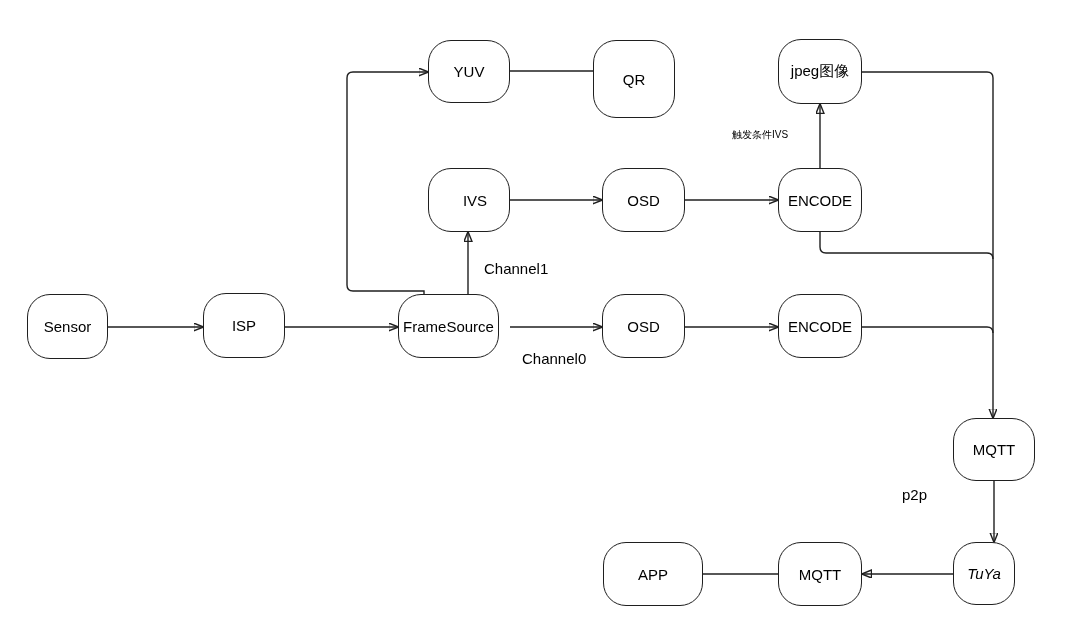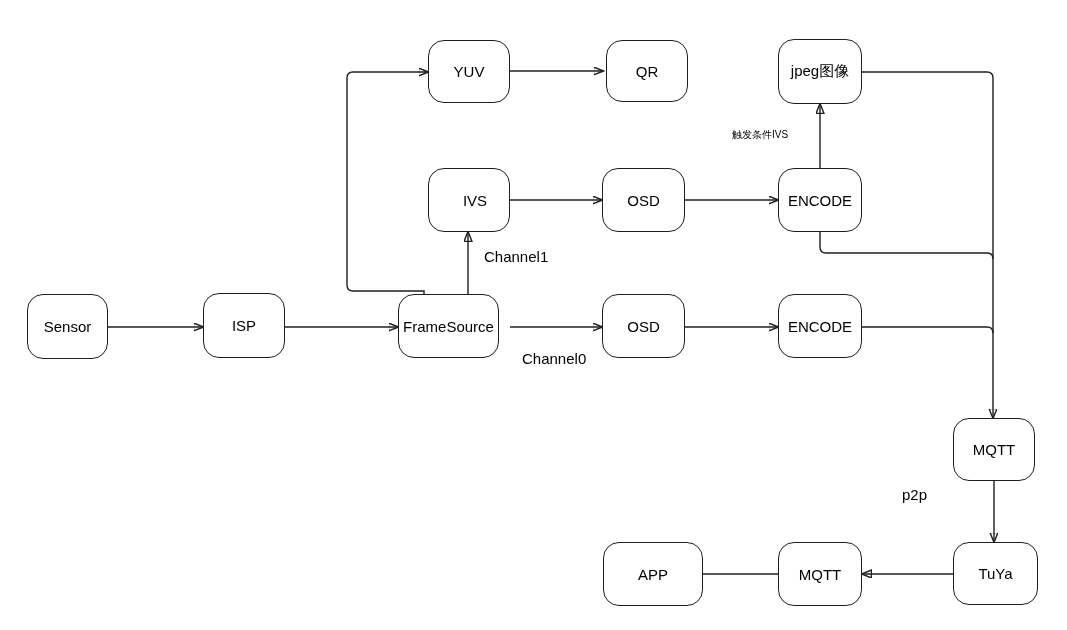--- a/index.html
+++ b/index.html
@@ -10,48 +10,48 @@
     font-family:"Liberation Sans","DejaVu Sans",sans-serif;
     overflow:hidden;
   }
   .edges{position:absolute;left:0;top:0;z-index:1;}
   .edges path{fill:none;stroke:#1f1f1f;stroke-width:1.4;}
   .node{
     position:absolute;z-index:2;
     display:flex;align-items:center;justify-content:center;
     background:#ffffff;
     border:1.5px solid #1f1f1f;
-    border-radius:16px;
+    border-radius:23px;
     box-sizing:border-box;
     font-size:15px;color:#000000;
     text-align:center;
     white-space:nowrap;
   }
   .edge-label{
     position:absolute;z-index:3;
     font-size:15px;color:#000000;white-space:nowrap;
   }
   
   .n-sensor{left:27px;top:294px;width:81px;height:65px;}
   .n-isp{left:203px;top:293px;width:82px;height:65px;}
   .n-framesource{left:398px;top:294px;width:101px;height:64px;}
   .n-yuv{left:428px;top:40px;width:82px;height:63px;}
-  .n-qr{left:606px;top:40px;width:82px;height:62px;}
+  .n-qr{left:593px;top:40px;width:82px;height:78px;}
   .n-jpeg{left:778px;top:39px;width:84px;height:65px;}
   .n-ivs{left:428px;top:168px;width:82px;height:64px;padding-left:12px;}
   .n-osd-m{left:602px;top:168px;width:83px;height:64px;}
   .n-encode-m{left:778px;top:168px;width:84px;height:64px;}
   .n-osd-b{left:602px;top:294px;width:83px;height:64px;}
   .n-encode-b{left:778px;top:294px;width:84px;height:64px;}
   .n-mqtt-r{left:953px;top:418px;width:82px;height:63px;}
-  .n-tuya{left:953px;top:542px;width:85px;height:63px;}
+  .n-tuya{left:953px;top:542px;width:62px;height:63px;font-style:italic;}
   .n-mqtt-b{left:778px;top:542px;width:84px;height:64px;}
   .n-app{left:603px;top:542px;width:100px;height:64px;}
   
-  .l-channel1{left:484px;top:248px;}
+  .l-channel1{left:484px;top:260px;}
   .l-channel0{left:522px;top:350px;}
   .l-trigger{left:732px;top:128px;font-size:10px;}
   .l-p2p{left:902px;top:486px;}
 </style>
 </head>
 <body>
 
 <div class="stage">
 
   <svg class="edges" width="1067" height="630" viewBox="0 0 1067 630" xmlns="http://www.w3.org/2000/svg">

